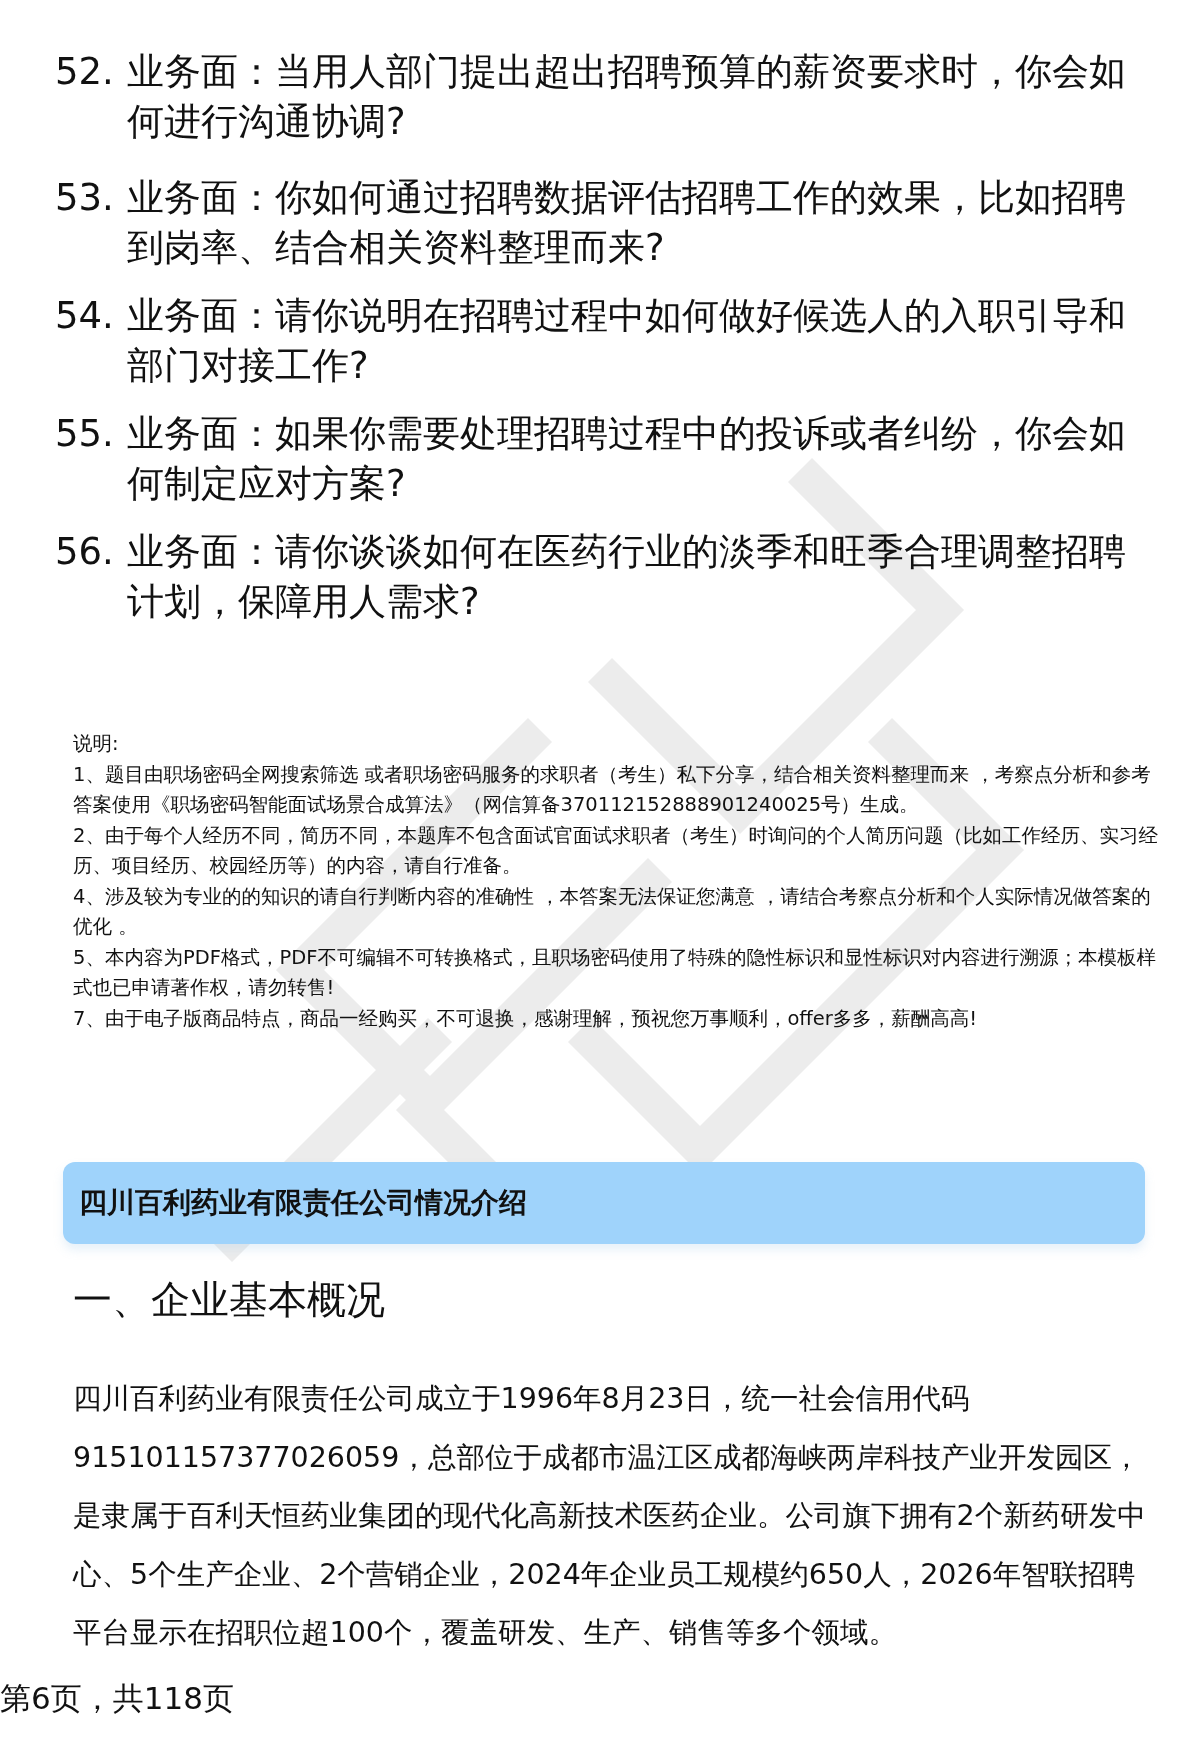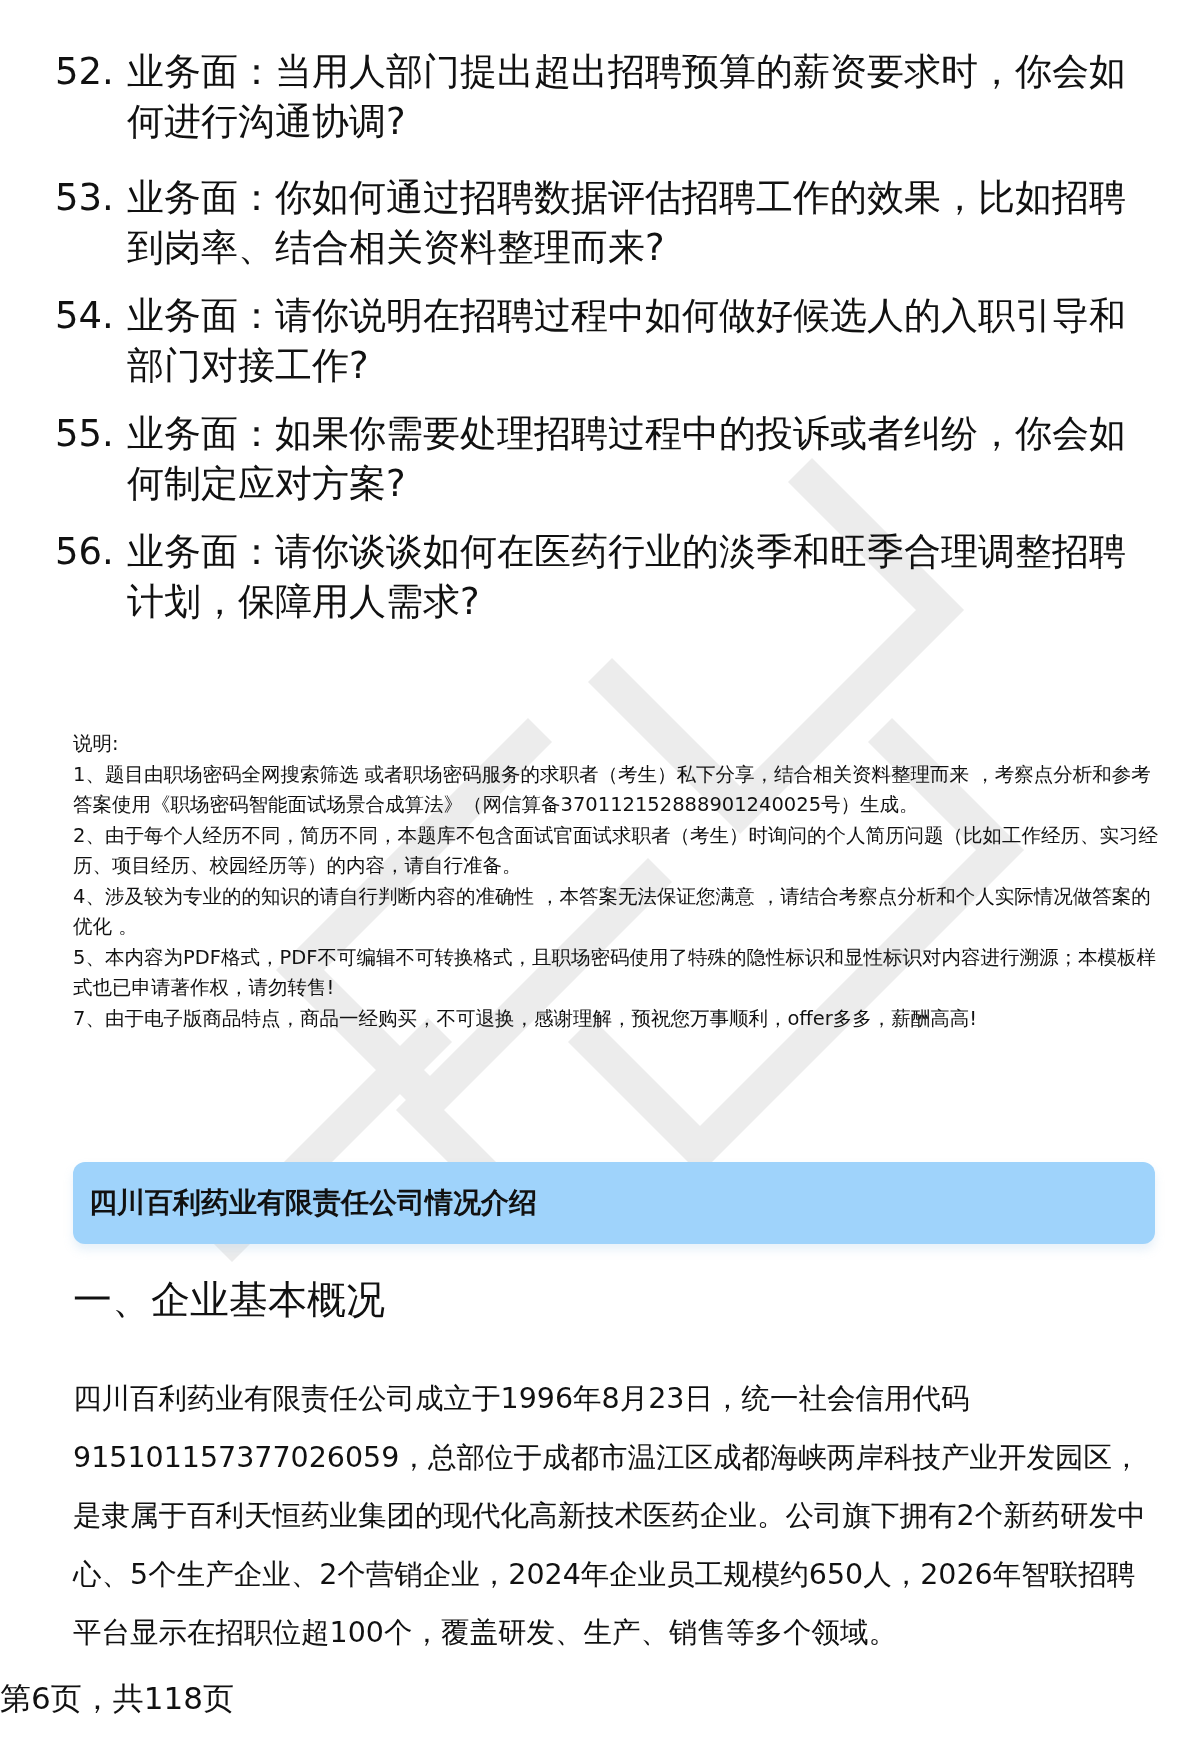--- a/index.html
+++ b/index.html
@@ -6,21 +6,21 @@
   body { width:1200px; height:1755px; position:relative; overflow:hidden;
          font-family:"DejaVu Sans","Liberation Sans",sans-serif; color:#111; }
   .watermark { position:absolute; left:180px; top:430px; width:900px; height:860px;
                pointer-events:none; z-index:0; }
   .content { position:relative; z-index:1; }
   .q { position:absolute; left:55px; width:1100px; font-size:37px; line-height:50px; color:#111; }
   .q .num { position:absolute; left:0; top:0; width:70px; }
   .q .txt { display:block; margin-left:72px; }
   .notes { position:absolute; left:73px; top:720px; width:1090px; font-size:19.5px; line-height:30.5px; color:#111;margin-top:9px; }
   .notes p { margin:0; }
-  .banner { position:absolute; left:73px; top:1162px; width:1082px; height:82px;
+  .banner { position:absolute; left:63px; top:1162px; width:1082px; height:82px;
             background:#9fd3fb; border-radius:12px; box-shadow:0 6px 10px rgba(160,200,230,0.25); }
   .banner-title { position:absolute; left:16px; top:0; line-height:82px; font-size:28px; font-weight:bold; color:#111; }
   .sec-heading { position:absolute; left:73px; top:1278px; font-size:39px; line-height:44px; color:#111; }
   .para { position:absolute; left:73px; top:1370px; width:1085px; font-size:28.5px; line-height:58.5px; color:#111; }
   .para p { margin:0; }
   .footer { position:absolute; left:0; width:1200px; top:1676px; text-align:left; font-size:31px; line-height:44px; color:#111; }
 </style>
 </head>
 <body>
 

